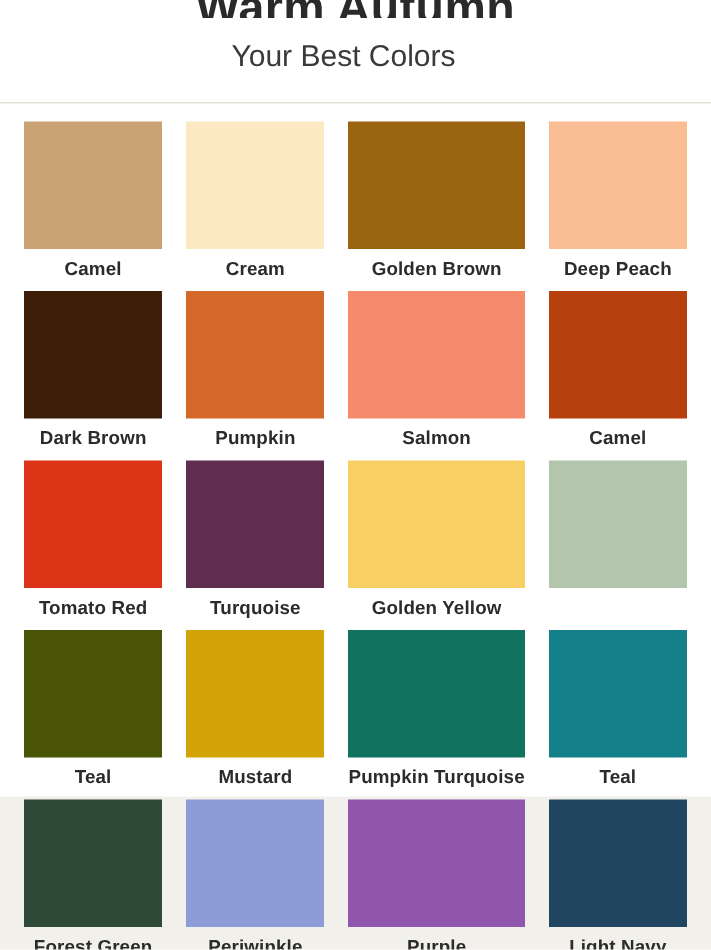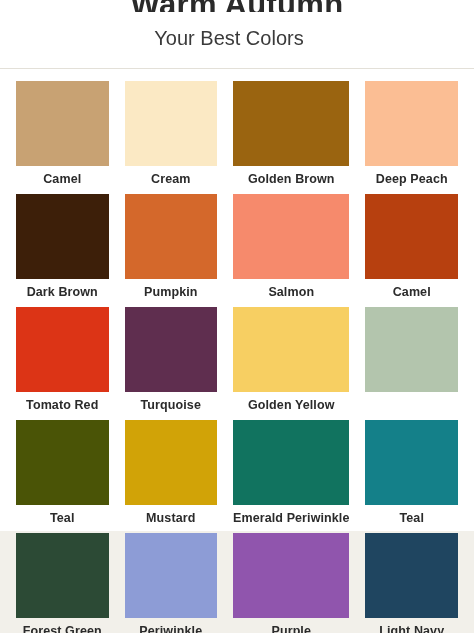--- a/index.html
+++ b/index.html
@@ -148,21 +148,21 @@
     <div class="swatch-cell">
       <div class="swatch" style="background-color: rgb(74, 84, 6);"></div>
       <div class="swatch-label">Teal</div>
     </div>
     <div class="swatch-cell">
       <div class="swatch" style="background-color: rgb(209, 163, 7);"></div>
       <div class="swatch-label">Mustard</div>
     </div>
     <div class="swatch-cell">
       <div class="swatch" style="background-color: rgb(17, 115, 95);"></div>
-      <div class="swatch-label">Emerald Periwinkle</div>
+      <div class="swatch-label">Pumpkin Turquoise</div>
     </div>
     <div class="swatch-cell">
       <div class="swatch" style="background-color: rgb(20, 128, 137);"></div>
       <div class="swatch-label">Teal</div>
     </div>
 
     <div class="swatch-cell">
       <div class="swatch" style="background-color: rgb(44, 74, 53);"></div>
       <div class="swatch-label">Forest Green</div>
     </div>

